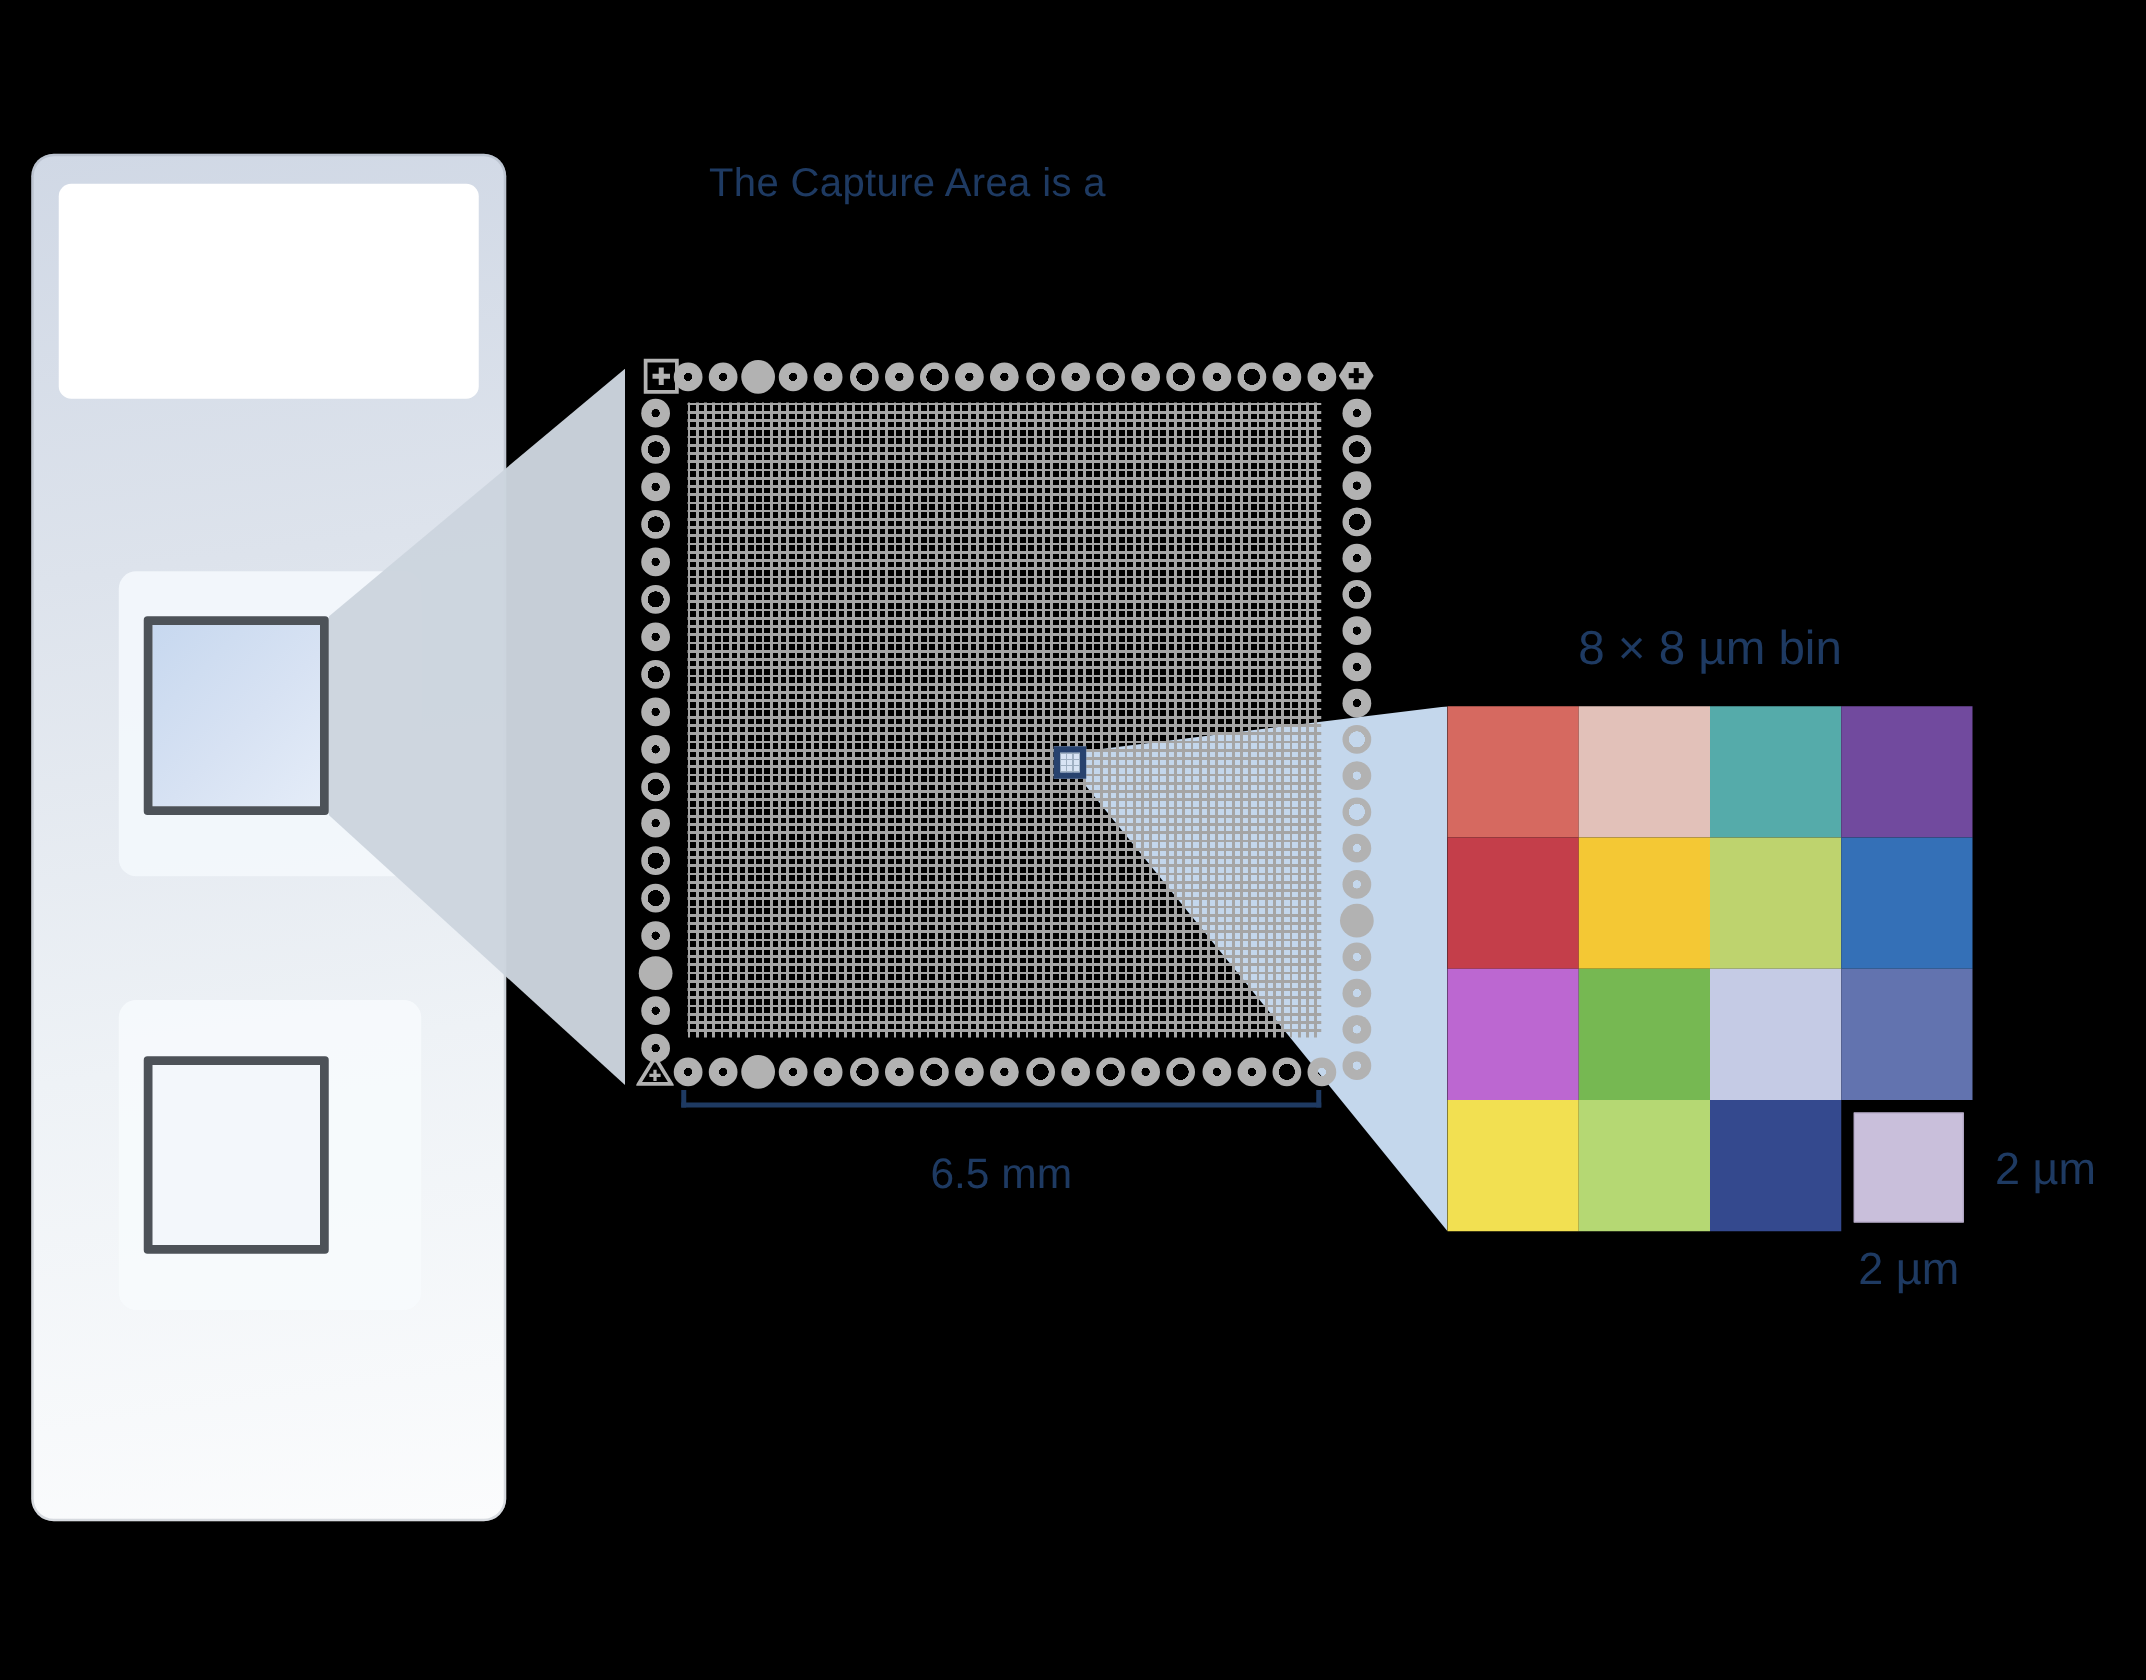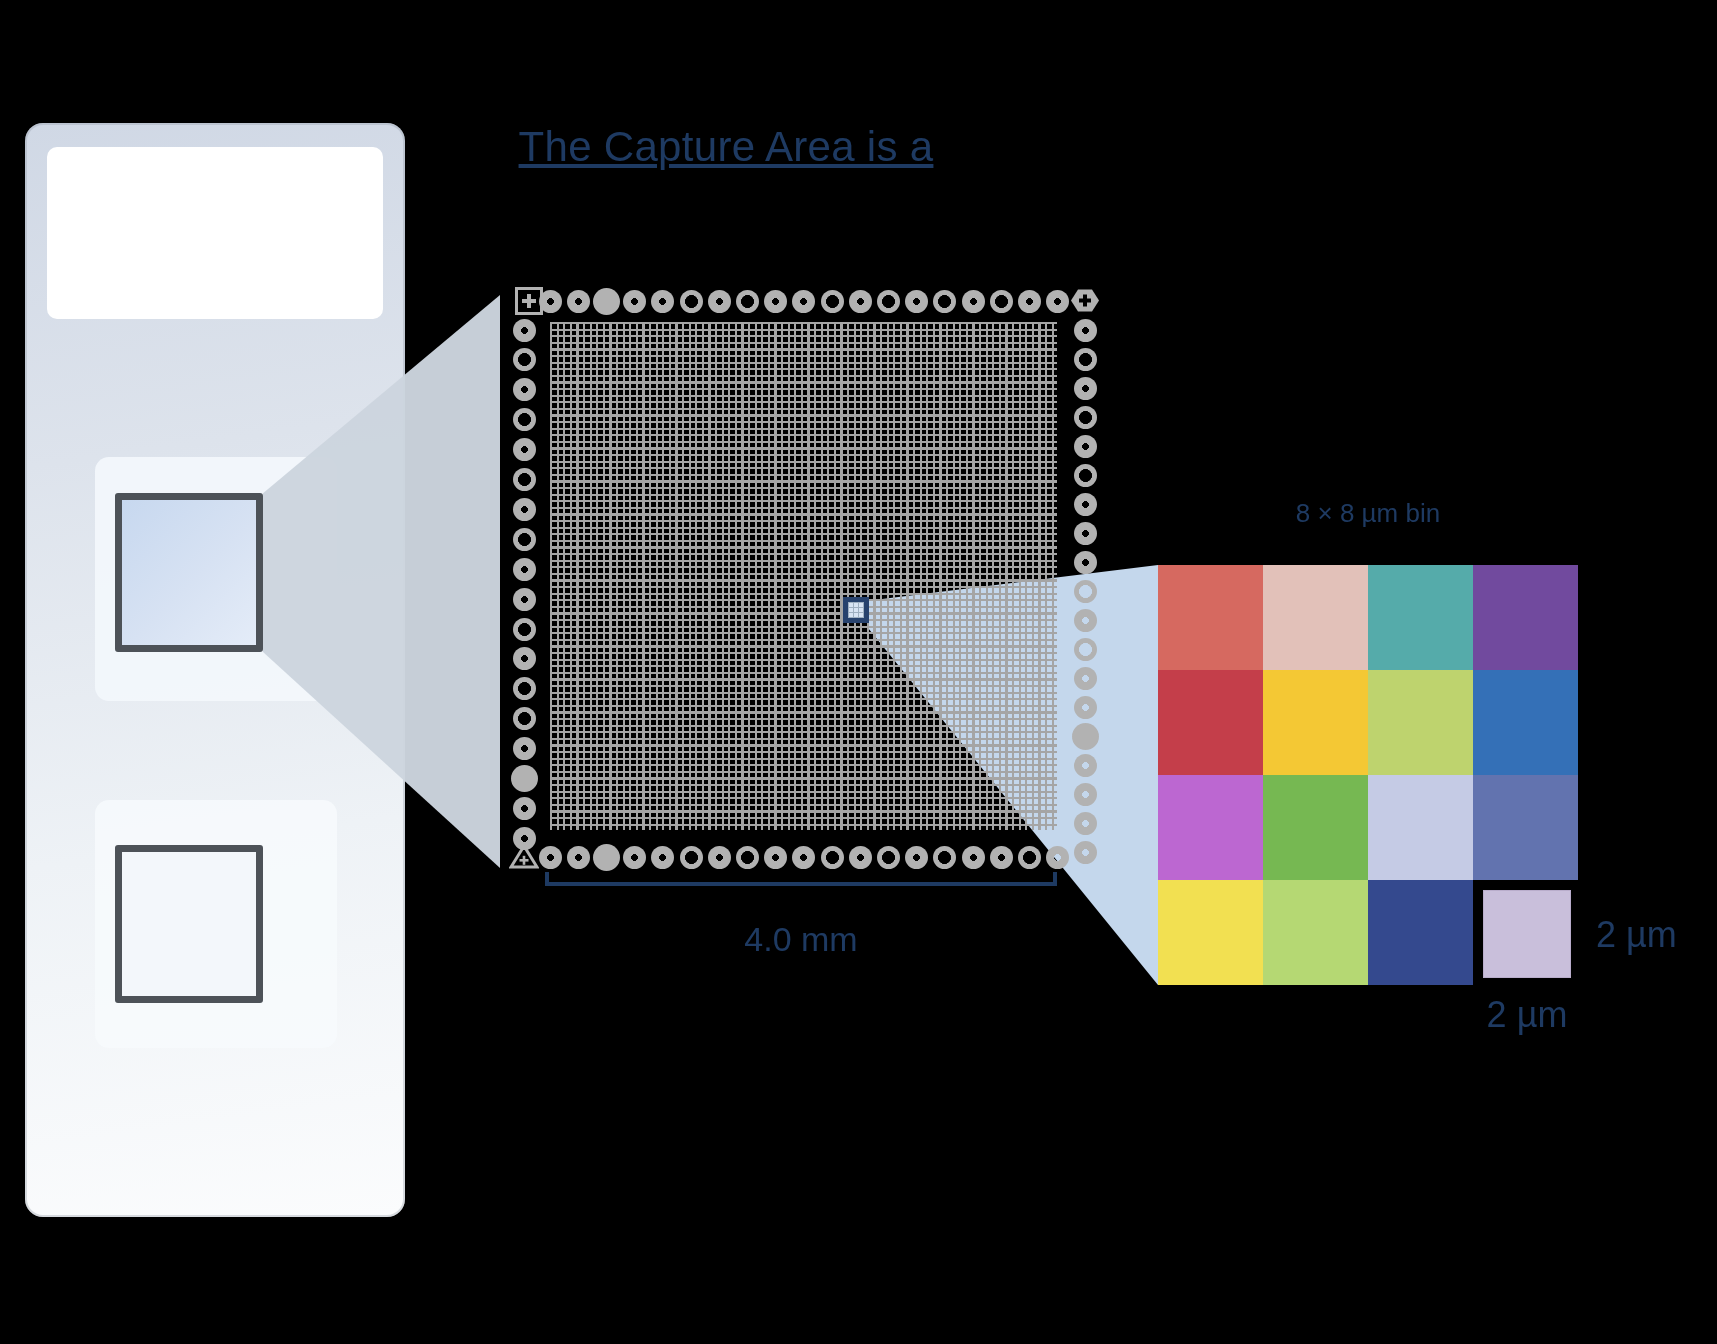--- a/index.html
+++ b/index.html
@@ -49,23 +49,23 @@
               border:5px solid #27426e;background-color:#d8e4f4;
               background-image:
                 repeating-linear-gradient(to right,#9fb0c2 0 1px,transparent 1px 5px),
                 repeating-linear-gradient(to bottom,#9fb0c2 0 1px,transparent 1px 5px);}
 
   #dim-bracket{left:545px;top:872px;width:512px;height:14px;z-index:5;box-sizing:border-box;
                border-left:4px solid #1e3a62;border-right:4px solid #1e3a62;border-bottom:4px solid #1e3a62;}
 
   
   .navy-text{color:#1e3a62;z-index:6;text-align:center;}
-  #title{left:401px;top:116px;width:650px;font-size:42px;line-height:61px;font-weight:500;letter-spacing:.3px;text-decoration:underline;}
+  #title{left:401px;top:116px;width:650px;font-size:32px;line-height:61px;font-weight:500;letter-spacing:.3px;}
   #dim-label{left:651px;top:920px;width:300px;font-size:34px;font-weight:500;}
-  #bin-label{left:1218px;top:498px;width:300px;font-size:26px;font-weight:500;}
+  #bin-label{left:1218px;top:498px;width:300px;font-size:38px;font-weight:500;}
   #pixel-label-right{left:1596px;top:914px;width:160px;font-size:36px;font-weight:500;text-align:left;}
   #pixel-label-bottom{left:1452px;top:994px;width:150px;font-size:36px;font-weight:500;}
 
   
   #bin-grid{left:1158px;top:565px;width:420px;height:420px;z-index:3;
             display:grid;grid-template-columns:repeat(4,105px);grid-template-rows:repeat(4,105px);}
   #pixel-square{left:1483px;top:890px;width:88px;height:88px;box-sizing:border-box;z-index:5;
                 background:#c9bfdb;border:1.5px solid #b9adcb;}
 </style>
 </head>
@@ -99,21 +99,21 @@
   </svg>
   <svg id="marker-triangle" class="abs" width="30" height="27">
     <polygon points="15,3 28,24 2,24" fill="none" stroke="#b2b2b2" stroke-width="3"></polygon>
     <rect x="10.5" y="16" width="9" height="2.6" fill="#b2b2b2"></rect>
     <rect x="13.7" y="12.8" width="2.6" height="9" fill="#b2b2b2"></rect>
   </svg>
 
   <div id="bin-square" class="abs"></div>
 
   <div id="dim-bracket" class="abs"></div>
-  <div id="dim-label" class="abs navy-text">4.0 mm</div>
+  <div id="dim-label" class="abs navy-text">6.5 mm</div>
 
   <div id="title" class="abs navy-text">
     <div>The Capture Area is a</div>
   </div>
 
   <div id="bin-label" class="abs navy-text">8 × 8 µm bin</div>
   <div id="bin-grid" class="abs">
       <div style="background: rgb(214, 105, 96);"></div>
       <div style="background: rgb(226, 193, 185);"></div>
       <div style="background: rgb(85, 171, 170);"></div>

